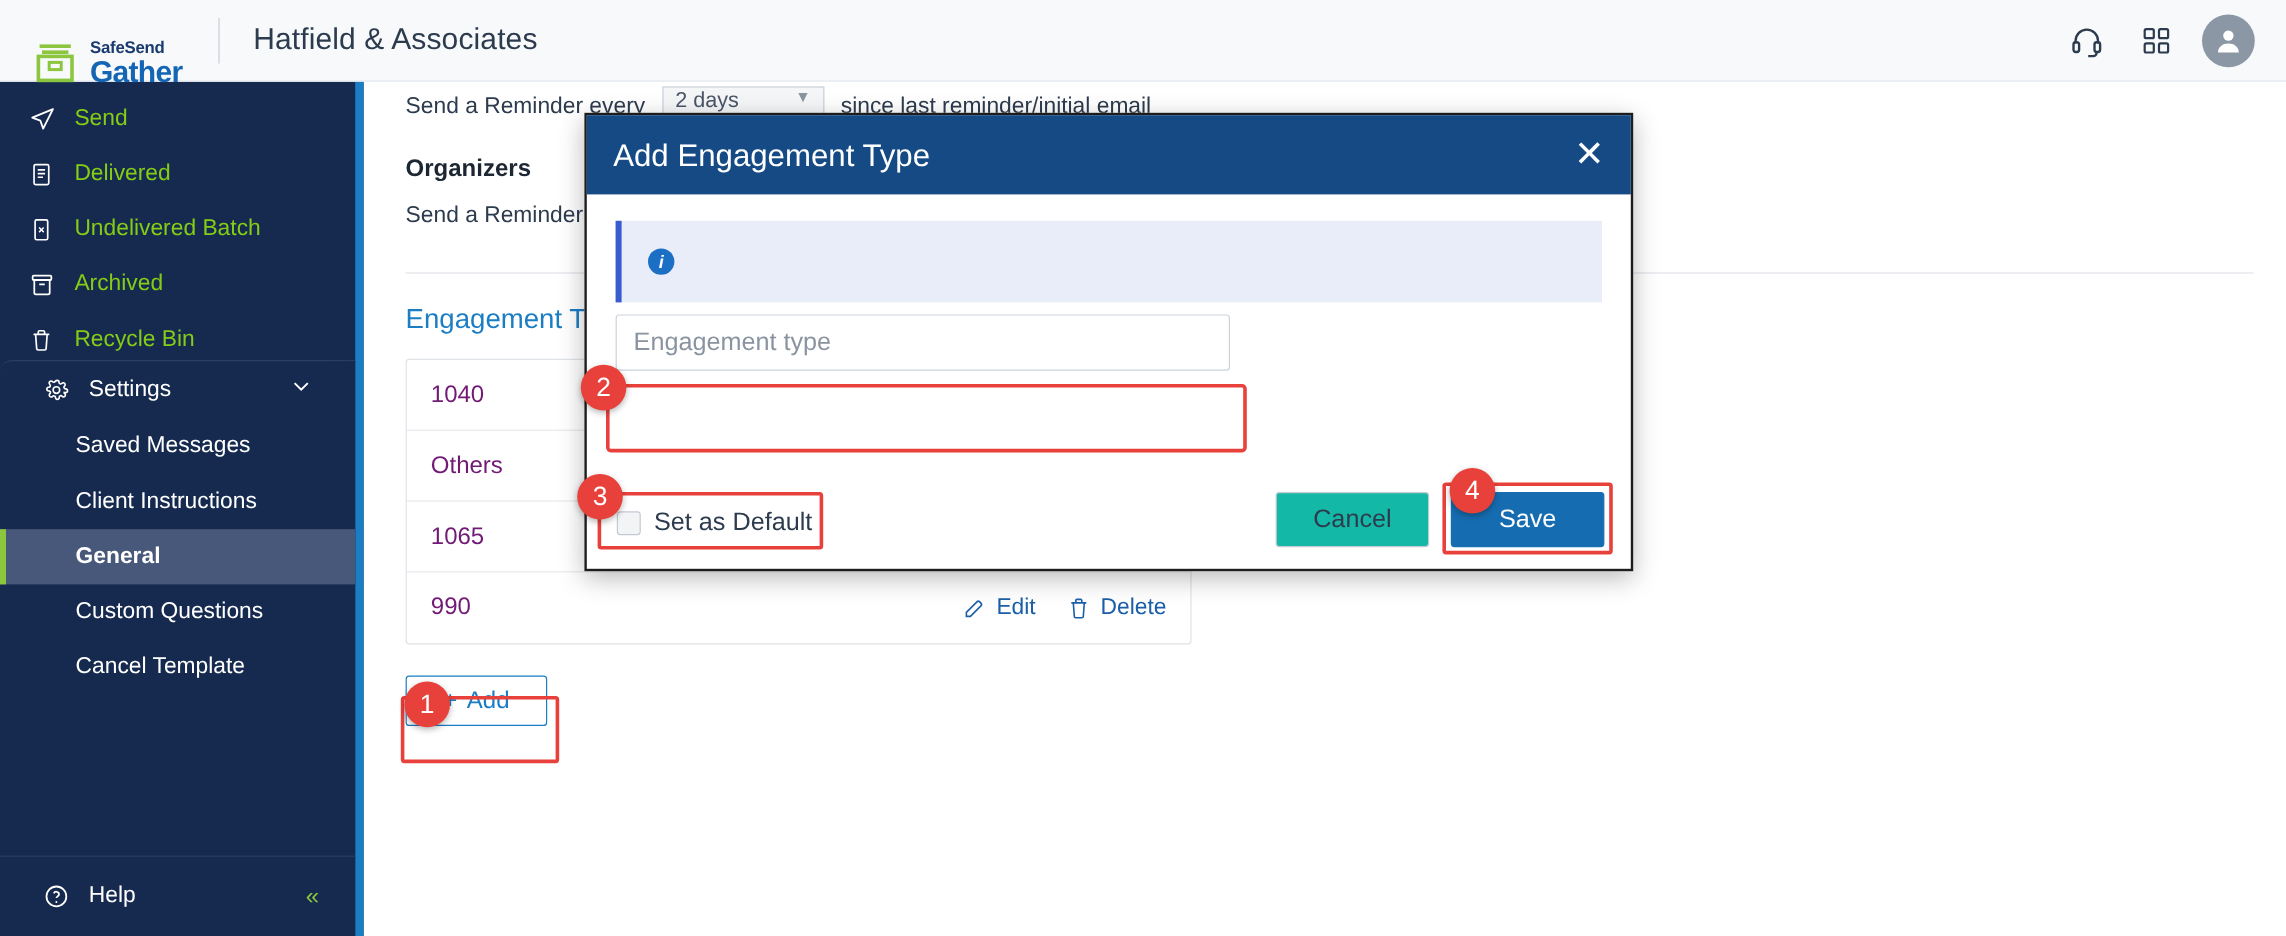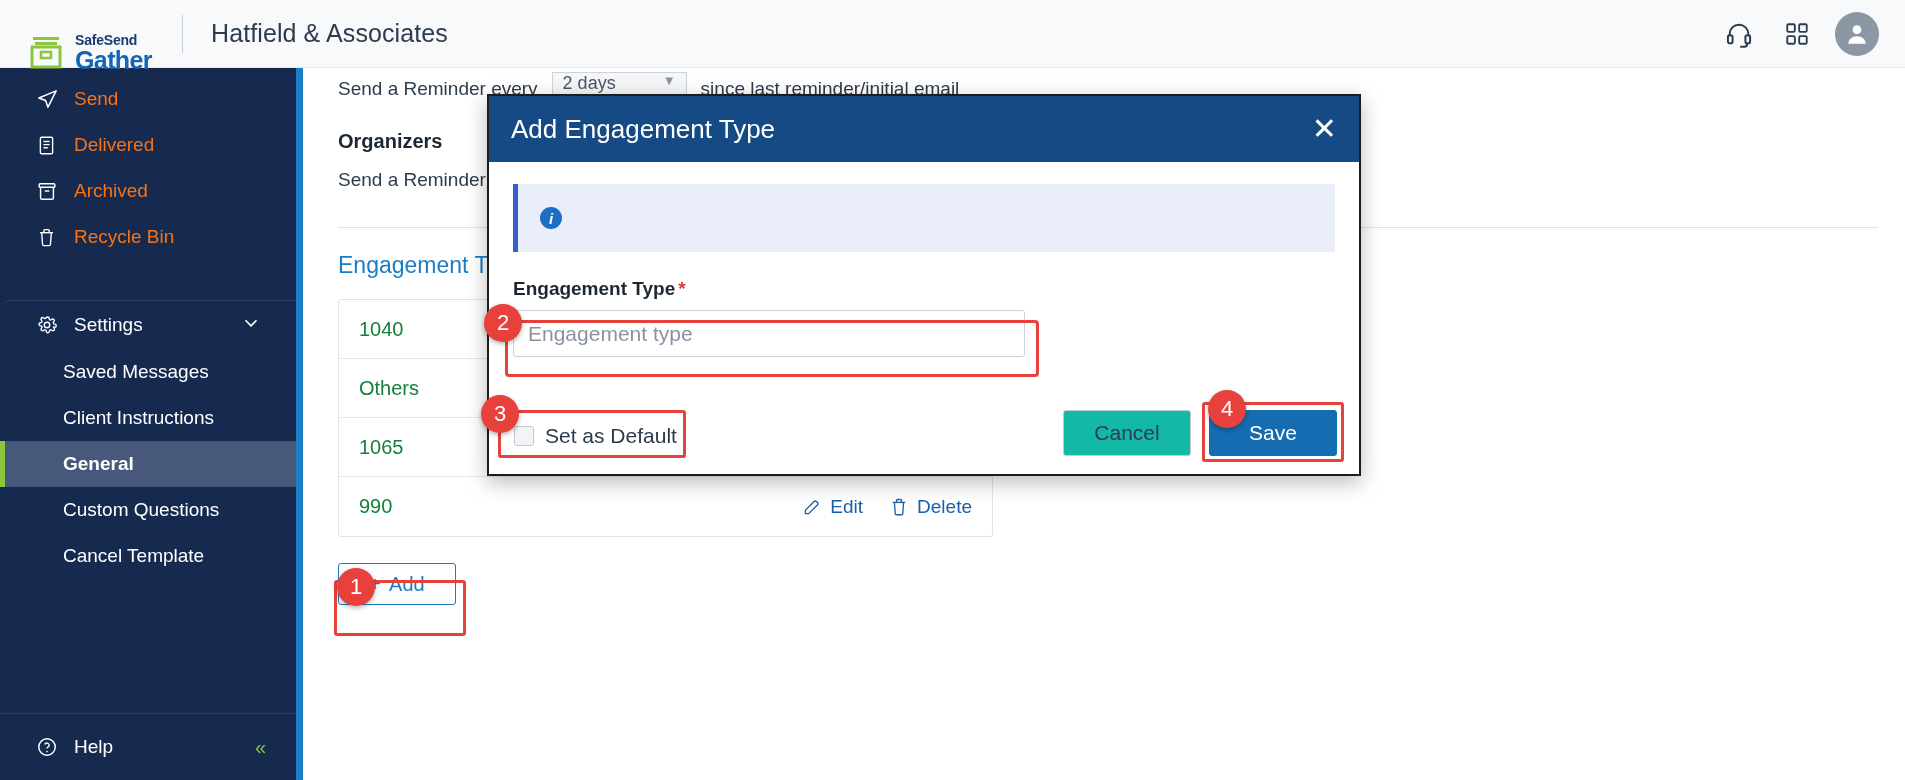--- a/index.html
+++ b/index.html
@@ -50,22 +50,22 @@
   
   .sidebar {
     position: absolute; left: 0; top: 68px; width: 303px; height: 712px;
     background: #152a4e; z-index: 4;
   }
   .sb-scroll-edge {
     position: absolute; right: 0; top: 0; width: 7px; height: 712px;
     background: #1b7dc4;
   }
   .nav-item {
-    display: flex; align-items: center; height: 46px; padding-left: 36px;
-    color: #f97316; font-size: 19px; cursor: pointer; position: relative;
+    display: flex; align-items: center; height: 46px; padding-left: 24px;
+    color: #84cc16; font-size: 19px; cursor: pointer; position: relative;
   }
   .nav-ico {
     width: 26px; display: flex; align-items: center; justify-content: flex-start;
     color: #ffffff; margin-right: 12px; flex: 0 0 26px;
   }
   .nav-group {
     position: absolute; left: 0; top: 232px; width: 296px; bottom: 0;
     background: #152a4e; border-top-left-radius: 10px;
     border-top: 1px solid #2a3e60;
   }
@@ -128,21 +128,21 @@
   }
   .et-table {
     margin-top: 20px; width: 655px; border: 1px solid #dfe3e8;
     border-radius: 3px; background: #fff;
   }
   .et-row {
     display: flex; align-items: center; height: 59px;
     border-bottom: 1px solid #e6e9ed; padding: 0 20px;
   }
   .et-row:last-child { border-bottom: none; }
-  .et-name { font-size: 20px; color: #15803d; }
+  .et-name { font-size: 20px; color: #701a75; }
   .et-actions {
     margin-left: auto; display: flex; align-items: center; gap: 26px;
   }
   .act-link {
     display: flex; align-items: center; gap: 8px; color: #1b5fa8;
     font-size: 19px; cursor: pointer;
   }
   .add-btn {
     margin-top: 26px; width: 118px; height: 42px; border: 1px solid #1b7dc4;
     border-radius: 3px; background: #fff; color: #1b7dc4; font-size: 20px;
@@ -301,20 +301,29 @@
     <div class="nav-item">
       <span class="nav-ico">
         <svg width="21" height="21" viewBox="0 0 24 24" fill="none" stroke="#fff" stroke-width="1.6">
           <rect x="5" y="2.5" width="14" height="19" rx="1.5"></rect>
           <path d="M8.5 7.5h7M8.5 11h7M8.5 14.5h5"></path>
         </svg>
       </span>
       <span>Delivered</span>
     </div>
 
+    <div class="nav-item">
+      <span class="nav-ico">
+        <svg width="21" height="21" viewBox="0 0 24 24" fill="none" stroke="#fff" stroke-width="1.6">
+          <rect x="6" y="2.5" width="12" height="19" rx="1.5"></rect>
+          <path d="M9.8 9.8l4.4 4.4M14.2 9.8l-4.4 4.4" stroke-width="1.4"></path>
+        </svg>
+      </span>
+      <span>Undelivered Batch</span>
+    </div>
 
     <div class="nav-item">
       <span class="nav-ico">
         <svg width="22" height="22" viewBox="0 0 24 24" fill="none" stroke="#fff" stroke-width="1.6">
           <rect x="3.5" y="4" width="17" height="4" rx="1"></rect>
           <path d="M5 8v11.5a1.5 1.5 0 0 0 1.5 1.5h11a1.5 1.5 0 0 0 1.5-1.5V8"></path>
           <path d="M9.5 12h5"></path>
         </svg>
       </span>
       <span>Archived</span>
@@ -491,23 +500,20 @@
     <div class="modal-head">
       <span class="modal-title">Add Engagement Type</span>
       <span class="modal-close">✕</span>
     </div>
 
     <div class="modal-body">
       <div class="info-banner">
         <span class="info-ico">i</span>
       </div>
 
-      <div class="field-label">
-        <span>Engagement Type</span><span class="req-star">*</span>
-      </div>
 
       <div class="text-input">
         <span>Engagement type</span>
       </div>
       <div class="input-highlight"></div>
 
       <div class="chk-row">
         <span class="chk-box"></span>
         <span class="chk-label">Set as Default</span>
       </div>

